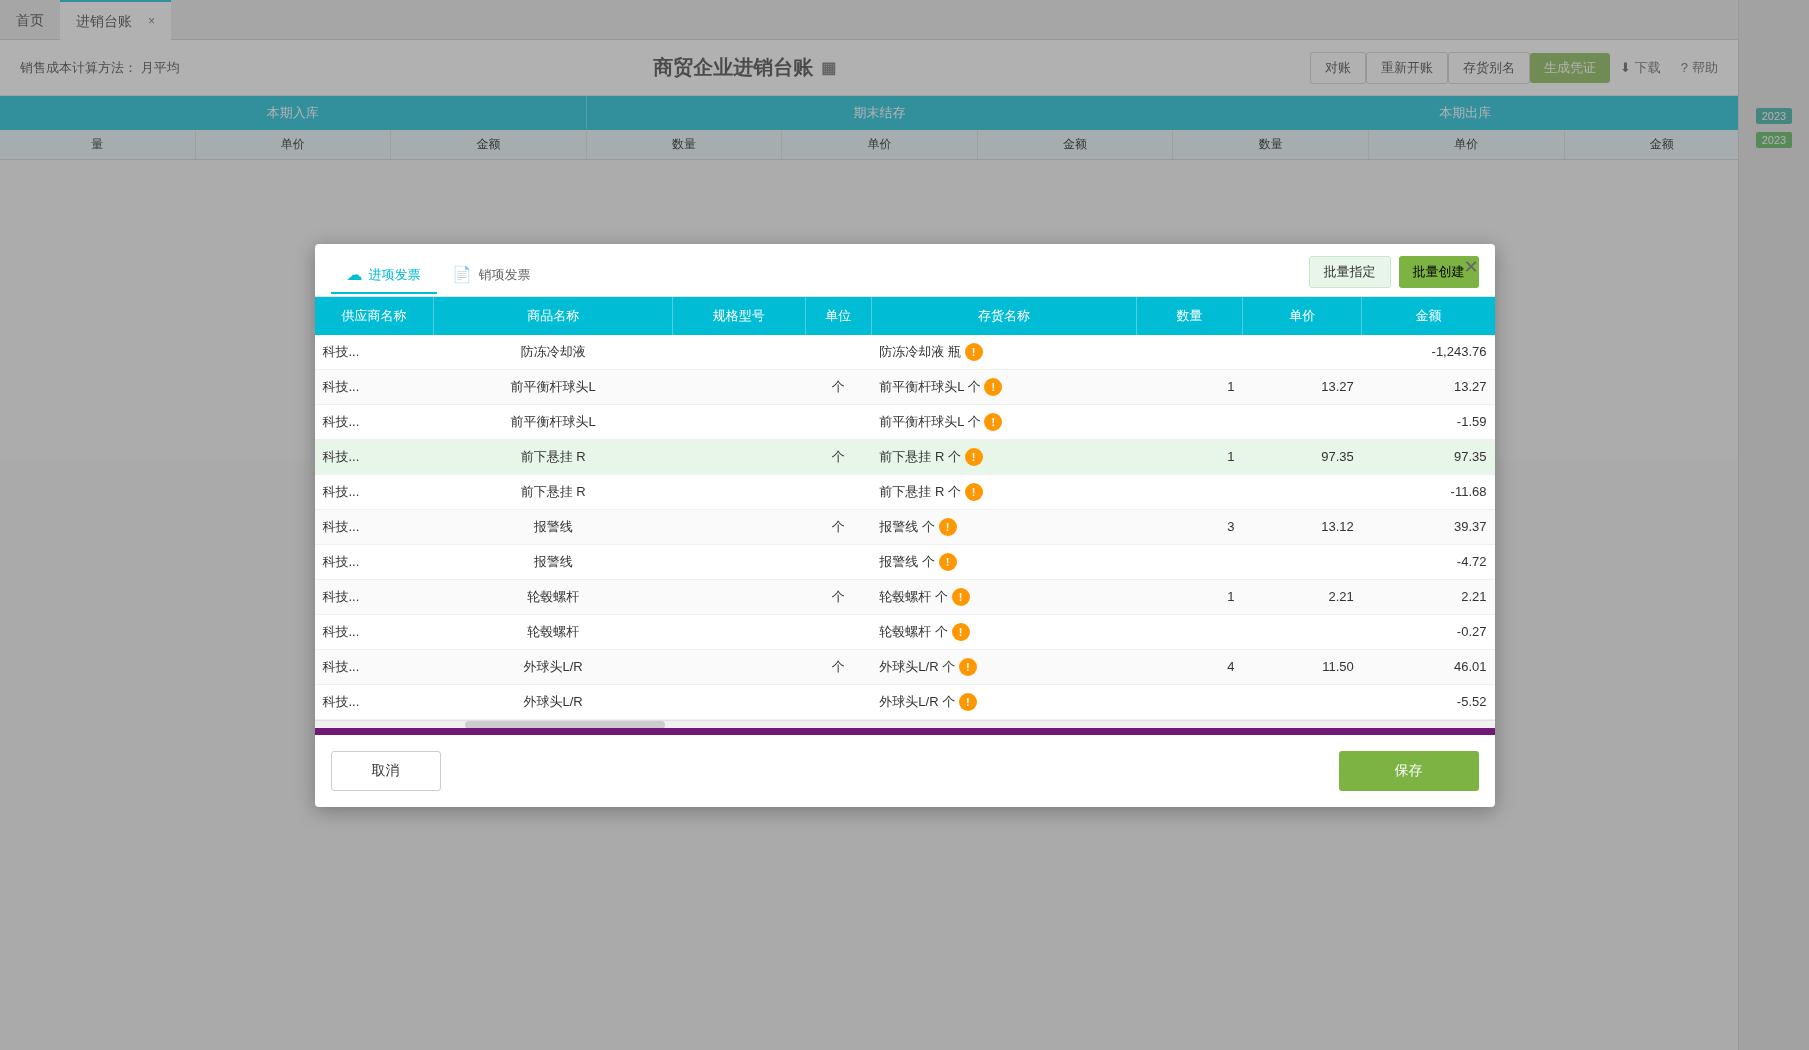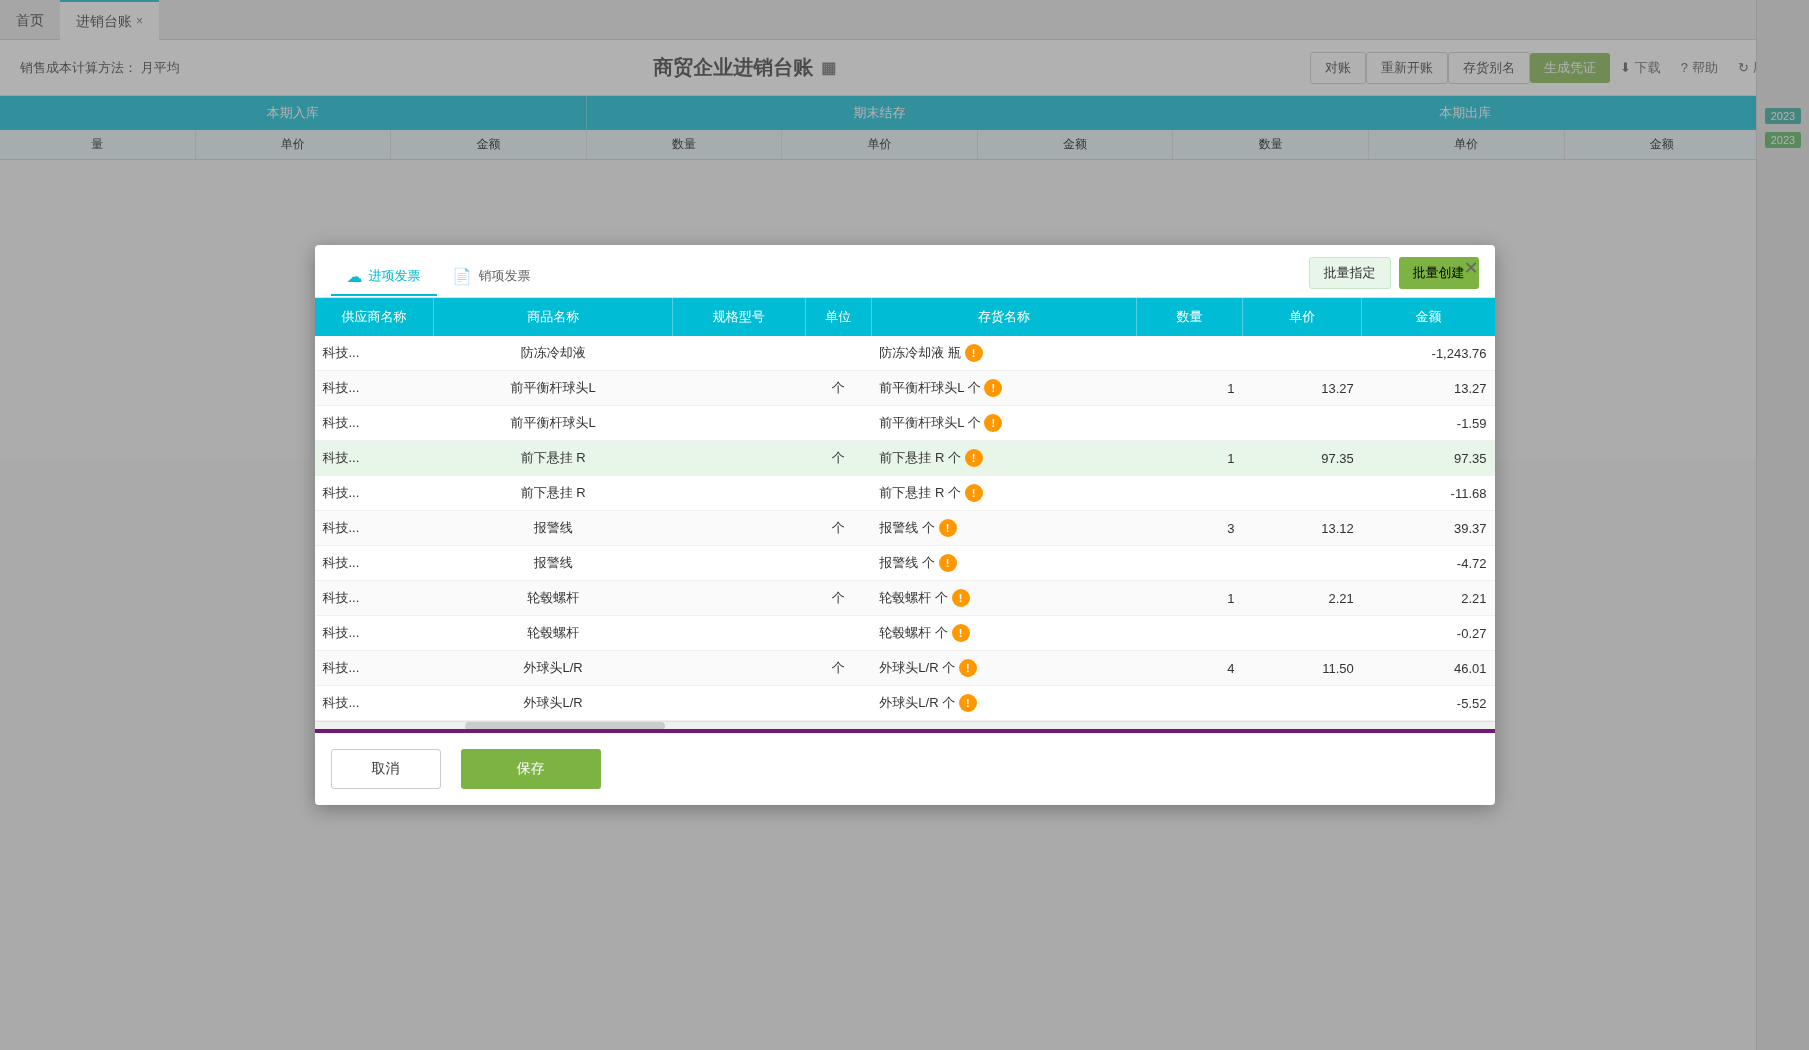--- a/index.html
+++ b/index.html
@@ -4,35 +4,35 @@
   <style>
     * { box-sizing: border-box; margin: 0; padding: 0; }
     body { font-family: 'Microsoft YaHei', Arial, sans-serif; font-size: 13px; background: #c8c8c8; width: 1809px; height: 1050px; overflow: hidden; position: relative; }
 
     
     .app-bg { width: 100%; height: 100%; background: #f0f0f0; position: absolute; top: 0; left: 0; }
 
     
     .tab-bar { display: flex; align-items: center; background: #e8e8e8; height: 40px; border-bottom: 1px solid #ccc; }
     .tab-home { padding: 0 16px; height: 40px; line-height: 40px; font-size: 14px; color: #333; cursor: pointer; }
-    .tab-active { background: white; color: #333; padding: 0 16px; height: 40px; line-height: 40px; font-size: 14px; display: flex; align-items: center; gap: 4px; border-top: 2px solid #00bcd4; }
+    .tab-active { background: white; color: #333; padding: 0 16px; height: 40px; line-height: 40px; font-size: 14px; display: flex; align-items: center; gap: 16px; border-top: 2px solid #00bcd4; }
     .tab-close { cursor: pointer; color: #666; font-size: 12px; }
     .tab-bar-close { margin-left: auto; margin-right: 16px; font-size: 18px; color: #666; cursor: pointer; }
 
     
     .toolbar { display: flex; align-items: center; background: white; height: 56px; padding: 0 20px; border-bottom: 1px solid #e0e0e0; }
     .toolbar-left { font-size: 13px; color: #333; }
     .toolbar-title { flex: 1; text-align: center; font-size: 20px; font-weight: bold; color: #333; display: flex; align-items: center; justify-content: center; gap: 8px; }
     .toolbar-actions { display: flex; gap: 0; align-items: center; }
     .btn-outline { padding: 6px 14px; border: 1px solid #ccc; background: white; border-radius: 3px; cursor: pointer; font-size: 13px; color: #333; }
     .btn-green { padding: 6px 14px; background: #7cb342; color: white; border: none; border-radius: 3px; cursor: pointer; font-size: 13px; }
     .btn-icon { padding: 6px 10px; background: none; border: none; cursor: pointer; font-size: 13px; color: #555; display: flex; align-items: center; gap: 4px; }
 
     
-    .right-panel { position: absolute; right: 0; top: 0; width: 53px; background: #e0e0e0; height: 100%; border-left: 1px solid #ccc; display: flex; flex-direction: column; align-items: center; }
+    .right-panel { position: absolute; right: 0; top: 0; width: 71px; background: #e0e0e0; height: 100%; border-left: 1px solid #ccc; display: flex; flex-direction: column; align-items: center; }
     .right-panel-label { font-size: 11px; color: #555; margin-top: 100px; writing-mode: vertical-rl; }
 
     
     .year-badge { background: #26a69a; color: white; font-size: 11px; padding: 2px 6px; border-radius: 2px; margin-top: 8px; cursor: pointer; }
     .year-badge-active { background: #4caf50; }
 
     
     .modal-backdrop { position: absolute; top: 0; left: 0; width: 100%; height: 100%; background: rgba(100,100,100,0.5); z-index: 100; display: flex; align-items: center; justify-content: center; }
 
     
@@ -58,21 +58,21 @@
     .modal-table tr:nth-child(odd) { background: white; }
     .modal-table tr:nth-child(even) { background: #fafafa; }
     .modal-table tr.highlighted { background: #e8f5e9; }
     .modal-table td:first-child { text-align: left; }
     .modal-table td.num { text-align: right; }
     .alert-icon { display: inline-block; width: 18px; height: 18px; background: #ff9800; border-radius: 50%; color: white; font-size: 11px; font-weight: bold; line-height: 18px; text-align: center; }
     .scrollbar-area { height: 8px; background: #f0f0f0; border-top: 1px solid #e0e0e0; }
     .scrollbar-thumb { height: 8px; width: 200px; margin-left: 150px; background: #ccc; border-radius: 4px; }
 
     
-    .modal-footer { display: flex; justify-content: flex-start; gap: 20px; padding: 16px; border-top: 4px solid #701a75; }
+    .modal-footer { display: flex; justify-content: space-between; gap: 20px; padding: 16px; border-top: 7px solid #701a75; }
     .btn-cancel { padding: 10px 40px; border: 1px solid #ccc; background: white; border-radius: 3px; cursor: pointer; font-size: 14px; color: #333; }
     .btn-save { padding: 10px 56px; background: #7cb342; color: white; border: none; border-radius: 3px; cursor: pointer; font-size: 14px; }
 
     
     .col-supplier { width: 90px; }
     .col-product { width: 180px; }
     .col-spec { width: 100px; }
     .col-unit { width: 50px; }
     .col-inventory { width: 200px; }
     .col-qty { width: 80px; }

